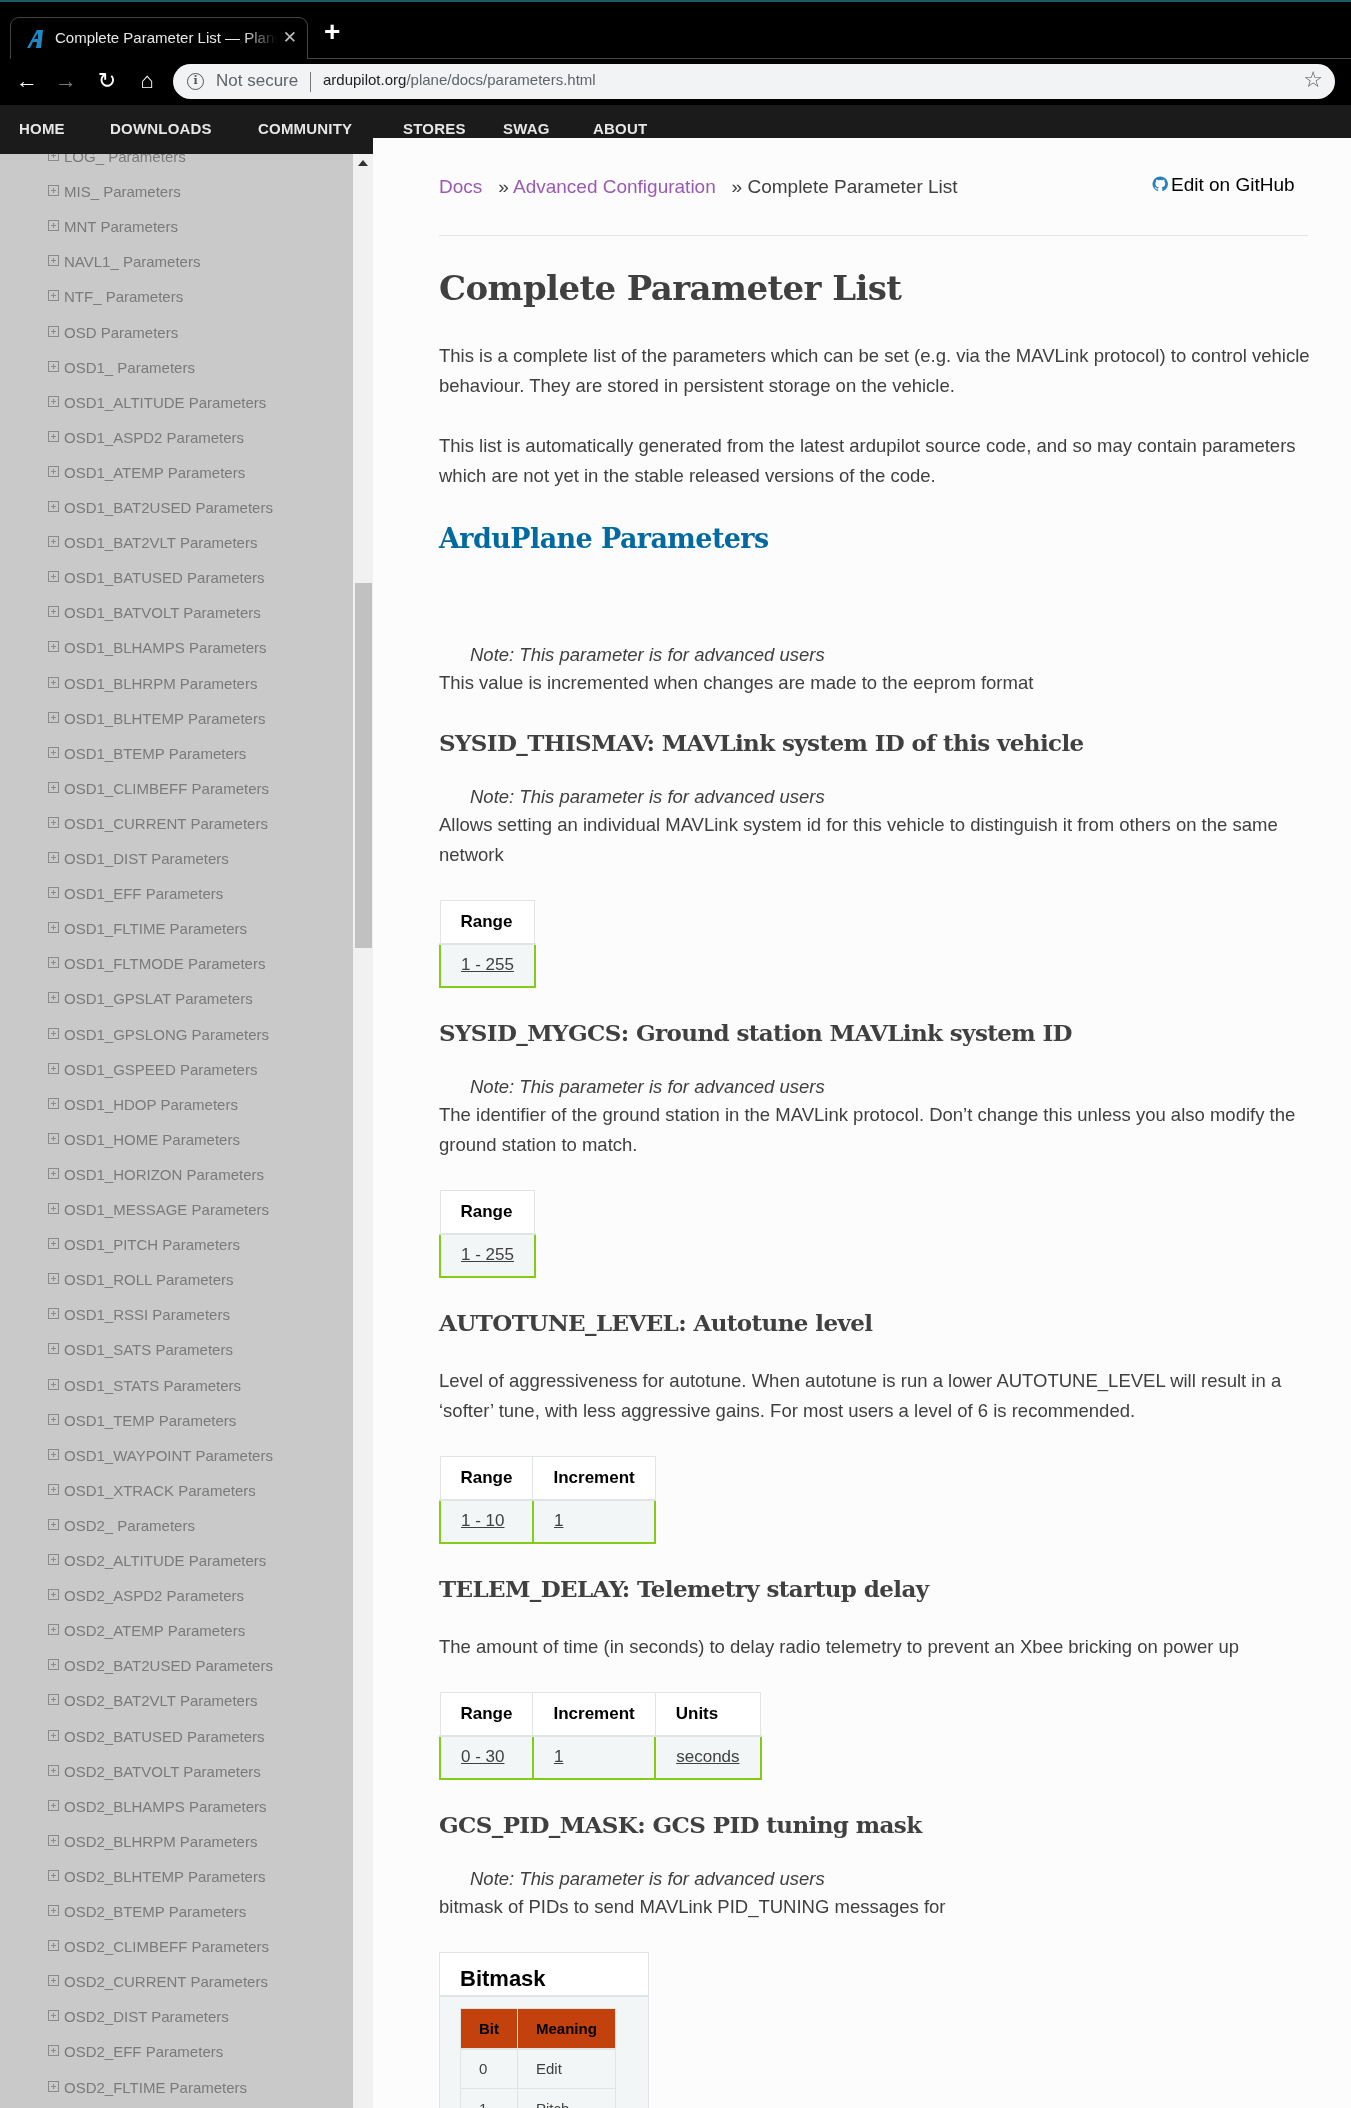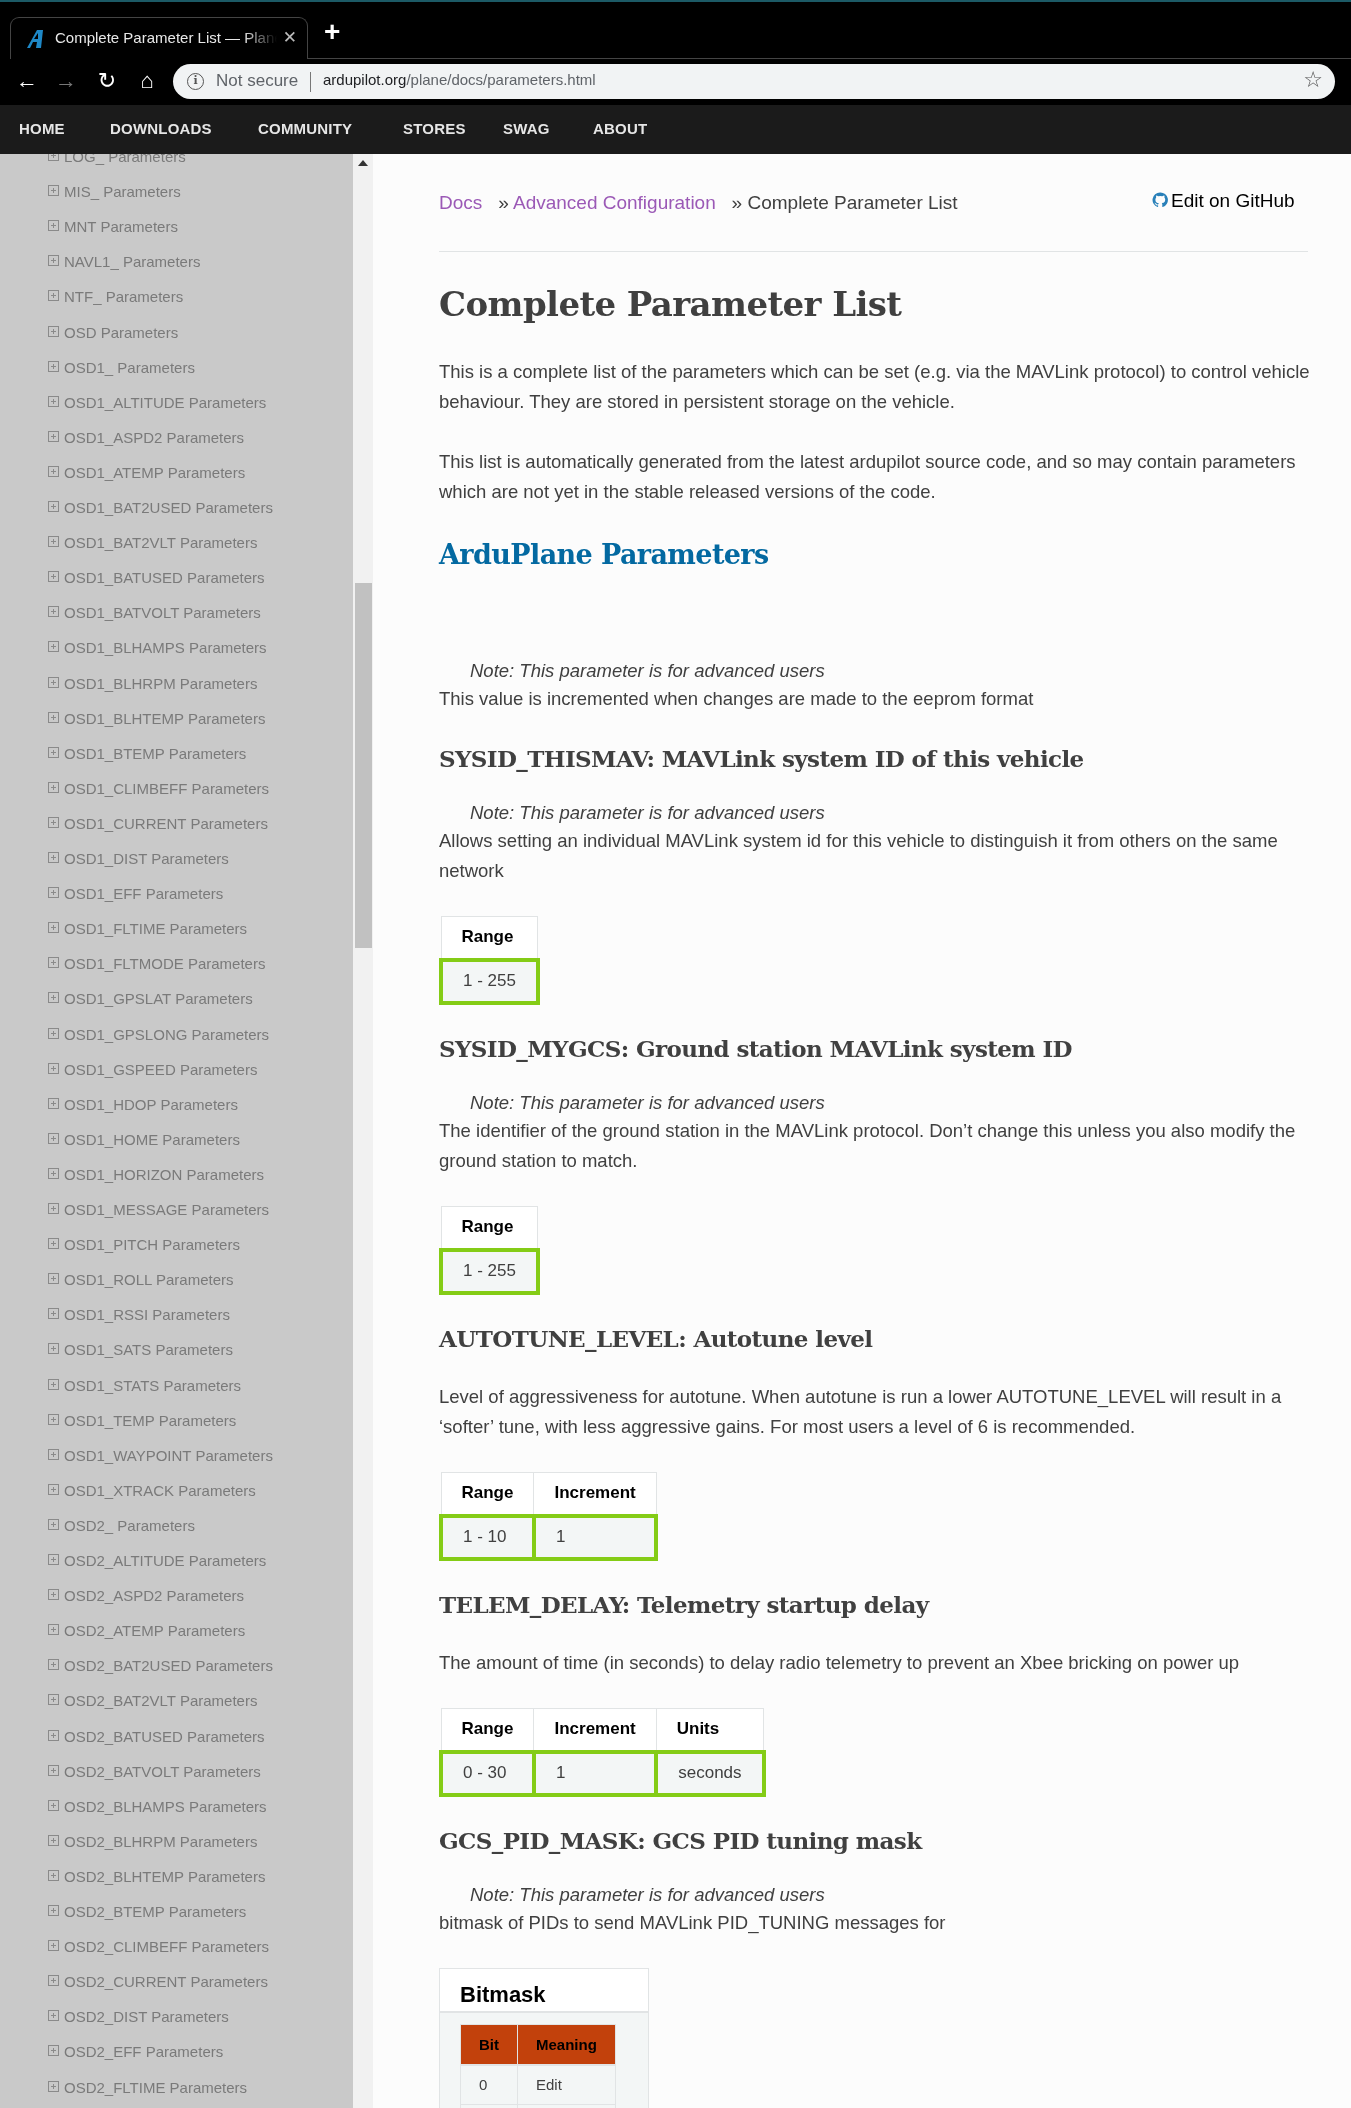--- a/index.html
+++ b/index.html
@@ -40,37 +40,37 @@
   .side-item { position: absolute; left: 48px; height: 24px; white-space: nowrap; cursor: pointer; }
   .side-item .plus { position: absolute; left: 0; top: 2px; width: 11px; height: 11px; border: 1px solid #8a8a8a; }
   .side-item .plus::before { content: ""; position: absolute; left: 2px; top: 4px; width: 5px; height: 1px; background: #8a8a8a; }
   .side-item .plus::after  { content: ""; position: absolute; left: 4px; top: 2px; width: 1px; height: 5px; background: #8a8a8a; }
   .side-item .label { position: absolute; left: 16px; top: 0; font-size: 15px; color: #7a7a7a; }
   .sb-track { position: absolute; left: 353px; top: 154px; width: 20px; height: 1954px; background: #f1f1f1; }
   .sb-up { position: absolute; left: 358px; top: 160px; width: 0; height: 0; border-left: 5px solid transparent; border-right: 5px solid transparent; border-bottom: 6px solid #333; cursor: pointer; }
   .sb-thumb { position: absolute; left: 355px; top: 583px; width: 17px; height: 365px; background: #c1c1c1; cursor: pointer; }
 
   
-  .main { position: absolute; left: 373px; top: 154px; width: 978px; height: 1606px; background: #fcfcfc; }
+  .main { position: absolute; left: 373px; top: 138px; width: 978px; height: 1606px; background: #fcfcfc; }
   .abs { position: absolute; }
   .content { color: #404040; font-family: "Liberation Sans", sans-serif; }
   .crumb { font-size: 19px; color: #404040; white-space: nowrap; }
   .crumb a { color: #9b59b6; text-decoration: none; cursor: pointer; }
   .github { font-size: 19px; color: #000000; text-decoration: none; cursor: pointer; white-space: nowrap; }
   .github svg { vertical-align: -2px; margin-right: 3px; }
   .hr { position: absolute; left: 66px; width: 869px; height: 1px; background: #e1e4e5; }
   .h1 { font-family: "DejaVu Serif", serif; font-weight: bold; font-size: 34px; color: #404040; letter-spacing: -0.6px; white-space: nowrap; }
   .h2 { font-family: "DejaVu Serif", serif; font-weight: bold; font-size: 27px; color: #0369a1; letter-spacing: -0.6px; white-space: nowrap; }
   .h3 { font-family: "DejaVu Serif", serif; font-weight: bold; font-size: 23px; color: #404040; letter-spacing: -0.6px; white-space: nowrap; }
   .para { font-size: 18.5px; line-height: 30px; color: #404040; width: 880px; }
   .note { font-size: 18.5px; font-style: italic; color: #404040; white-space: nowrap; }
 
   table.ptab { position: absolute; border-collapse: collapse; font-size: 17px; color: #404040; }
   table.ptab th { background: #fff; font-weight: bold; color: #000; text-align: left; padding: 0 20px; height: 43px; border: 1px solid #e1e4e5; border-bottom: 2px solid #e1e4e5; }
-  table.ptab td { background: #f3f6f6; padding: 0 20px; height: 43px; border: 4px solid #84cc16; }
+  table.ptab td { background: #f3f6f6; padding: 0 20px; height: 43px; border: 2px solid #84cc16; text-decoration: underline; }
 
   .bitmask { position: absolute; left: 66px; top: 1814px; width: 210px; border: 1px solid #e1e4e5; }
   .bitmask .bm-head { height: 44px; background: #fff; border-bottom: 2px solid #e1e4e5; font-size: 22px; font-weight: bold; color: #000; padding: 13px 0 0 20px; }
   .bitmask .bm-body { background: #f3f6f6; padding: 11px 20px 20px 20px; }
   table.inner { border-collapse: collapse; font-size: 15px; color: #404040; }
   table.inner th { background: #c2410c; font-weight: bold; color: #000; text-align: left; padding: 0 18px; height: 40px; border: 1px solid #e1e4e5; border-bottom: 2px solid #e1e4e5; }
   table.inner td { background: #f3f6f6; padding: 0 18px; height: 40px; border: 1px solid #e1e4e5; }
 </style>
 </head>
 <body>

